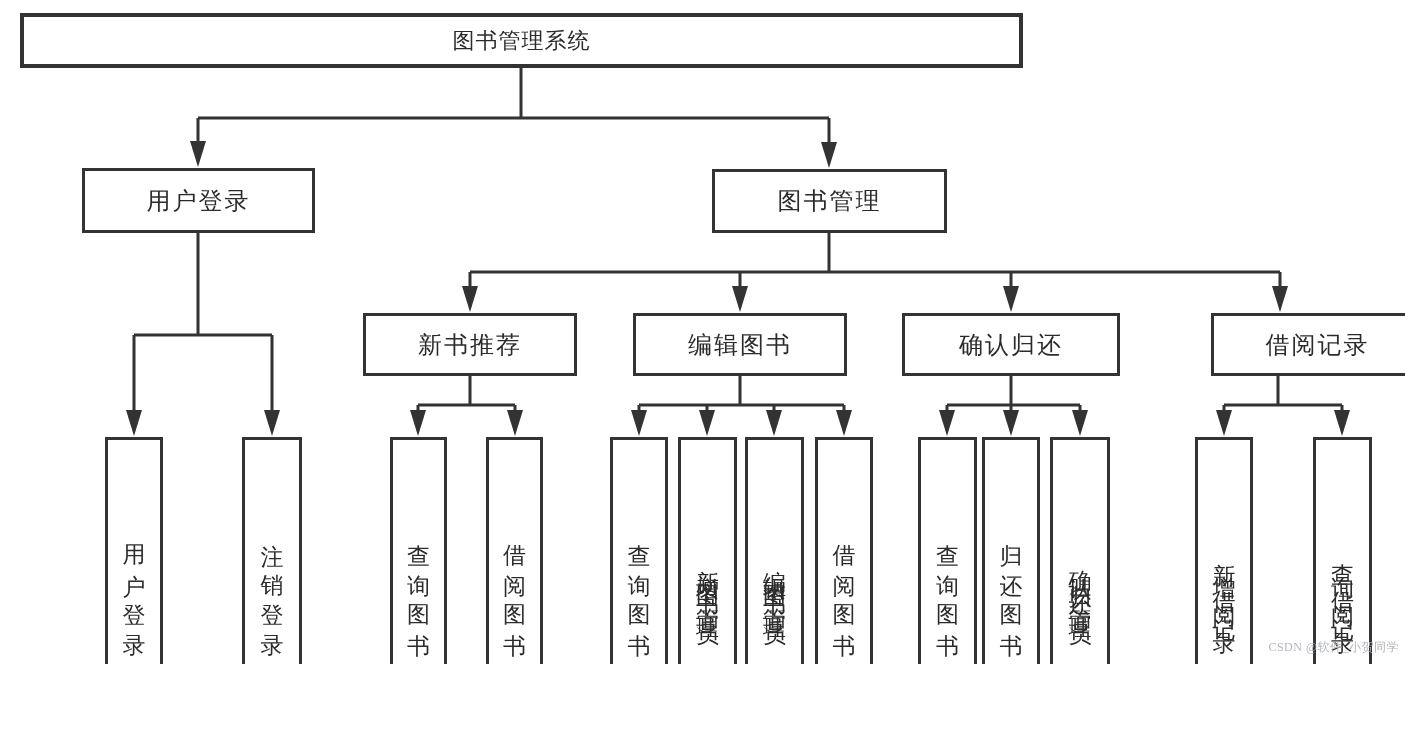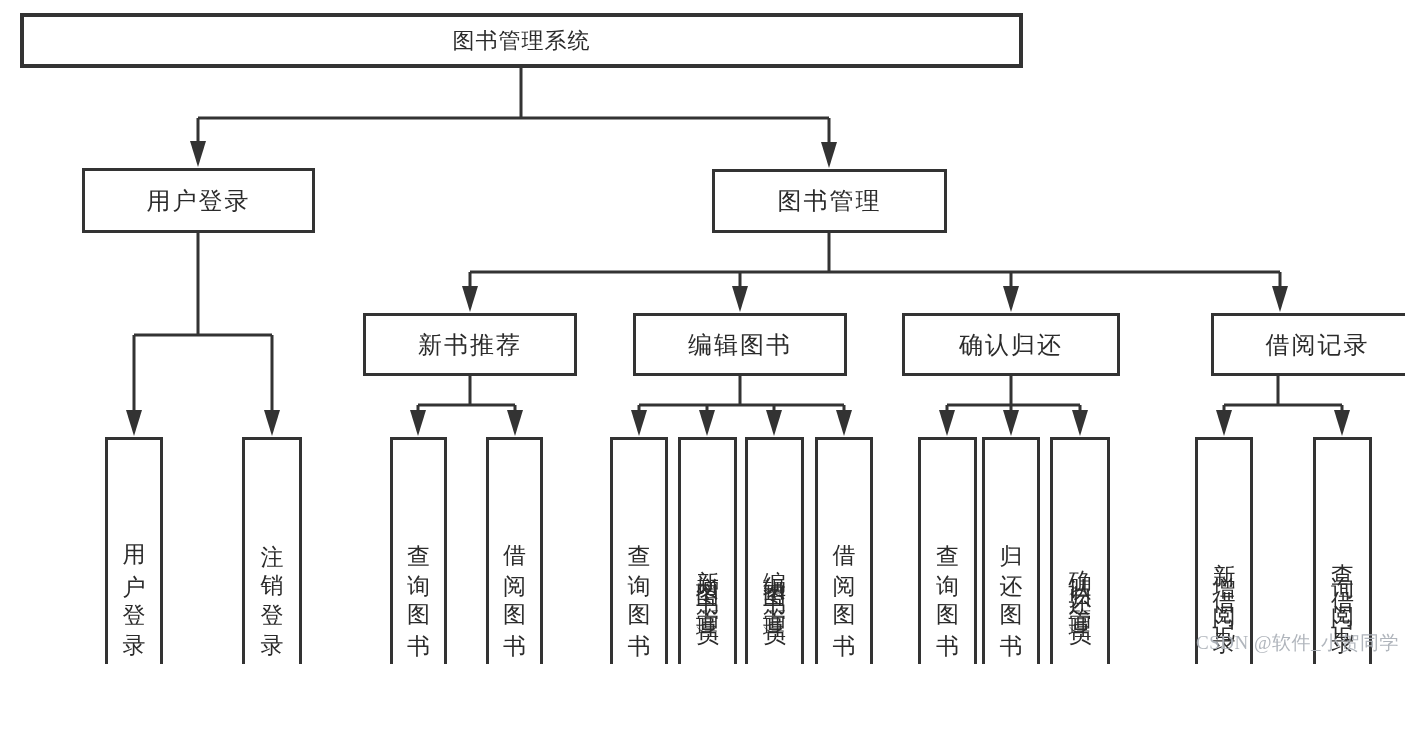--- a/index.html
+++ b/index.html
@@ -31,21 +31,21 @@
     font-weight:500;
     line-height:1;
     white-space:nowrap;
   }
   .ls-wide{letter-spacing:1.3em;}
   .ls-mid{letter-spacing:0.6em;}
   .ls-tight{letter-spacing:0.33em;}
   #watermark{
     position:absolute;
     right:6px;bottom:8px;
-    font-size:19px;
+    font-size:12px;
     color:rgba(172,177,184,0.95);
     z-index:5;
     letter-spacing:0.5px;
   }
 </style>
 </head>
 <body>
 
 <div id="stage">
 

